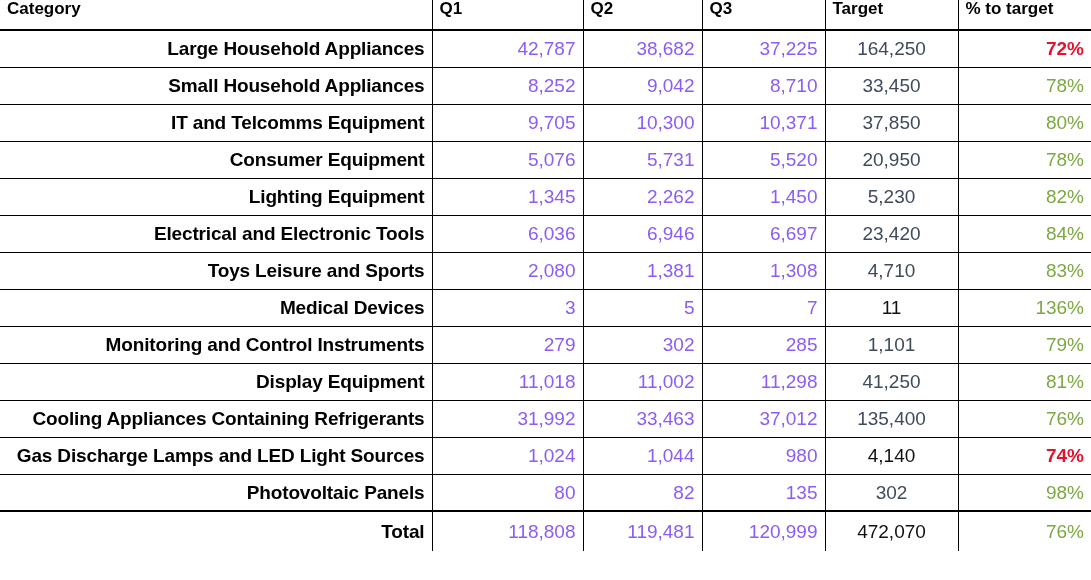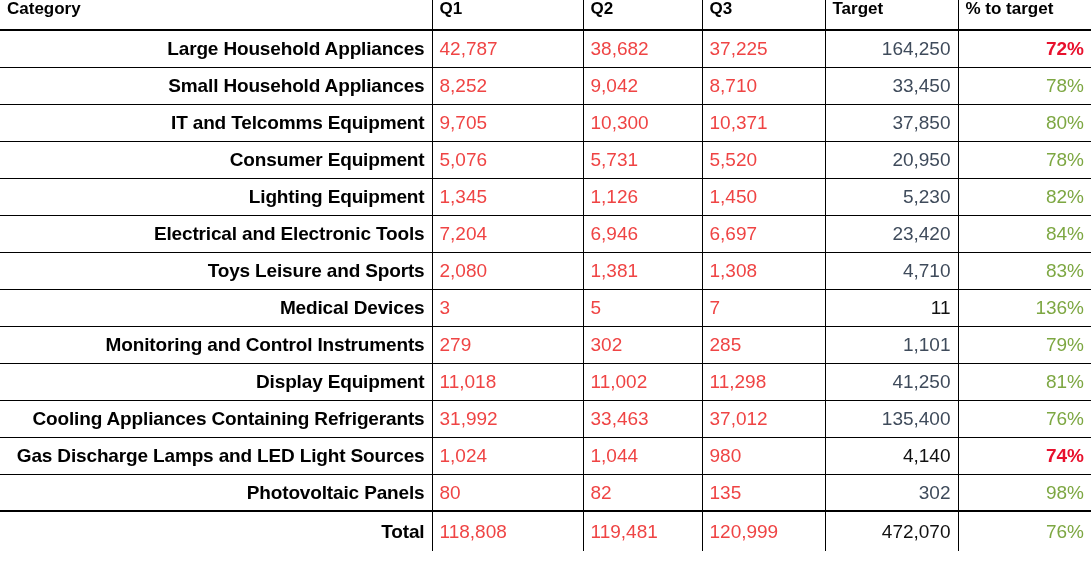--- a/index.html
+++ b/index.html
@@ -69,27 +69,27 @@
   tr.data-row td.last-col { border-right: none; }
 
   td.cat {
     text-align: right;
     font-weight: bold;
     font-size: 18.5px;
     color: #000000;
     letter-spacing: -0.15px;
   }
   td.num {
-    text-align: left;
-    color: #ef4444;
+    text-align: right;
+    color: #8b5cf6;
     font-weight: normal;
     font-size: 20px;
   }
   td.target {
-    text-align: right;
+    text-align: center;
     font-size: 20px;
     color: #3F4B5B;
   }
   td.target.plain { color: #111111; }
   td.pct {
     text-align: right;
     font-size: 20px;
     font-weight: normal;
   }
   td.pct.good { color: #7DA742; }
@@ -159,28 +159,28 @@
           <td class="cat">Consumer Equipment</td>
           <td class="num">5,076</td>
           <td class="num">5,731</td>
           <td class="num">5,520</td>
           <td class="target">20,950</td>
           <td class="pct good last-col">78%</td>
         </tr>
         <tr class="data-row">
           <td class="cat">Lighting Equipment</td>
           <td class="num">1,345</td>
-          <td class="num">1,126</td>
+          <td class="num">2,262</td>
           <td class="num">1,450</td>
           <td class="target">5,230</td>
           <td class="pct good last-col">82%</td>
         </tr>
         <tr class="data-row">
           <td class="cat">Electrical and Electronic Tools</td>
-          <td class="num">7,204</td>
+          <td class="num">6,036</td>
           <td class="num">6,946</td>
           <td class="num">6,697</td>
           <td class="target">23,420</td>
           <td class="pct good last-col">84%</td>
         </tr>
         <tr class="data-row">
           <td class="cat">Toys Leisure and Sports</td>
           <td class="num">2,080</td>
           <td class="num">1,381</td>
           <td class="num">1,308</td>

